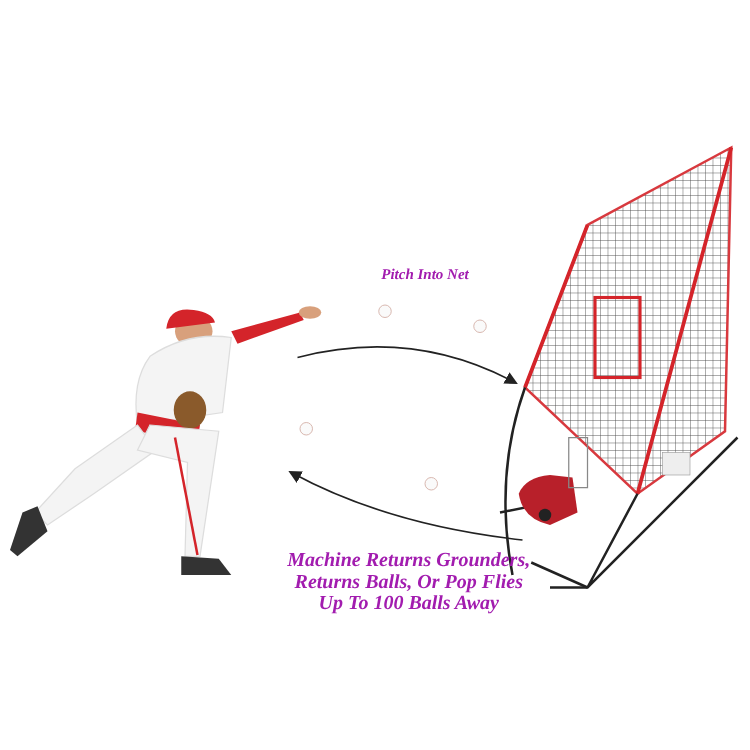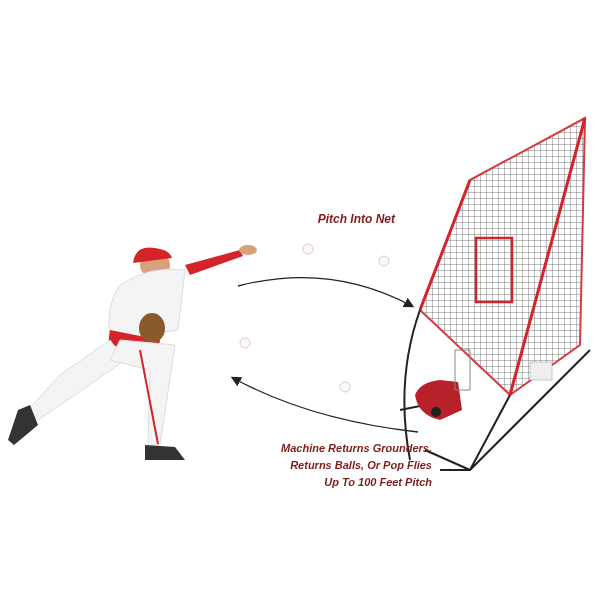--- a/index.html
+++ b/index.html
@@ -1,20 +1,20 @@
 <!DOCTYPE html>
 <html><head>
 <meta charset="utf-8">
 <style>
   html, body { margin:0; padding:0; background:#ffffff; }
   body { width:600px; height:600px; position:relative; overflow:hidden; font-family:"DejaVu Sans", sans-serif; }
   .stage { position:absolute; left:0; top:0; width:600px; height:600px; }
-  .caption { position:absolute; font-weight:bold; font-style:italic; color:#7f1d1d; text-align:right; font-family:Liberation Sans, sans-serif; }
+  .caption { position:absolute; font-weight:bold; font-style:italic; color:#a21caf; text-align:center; font-family:Liberation Serif, serif; }
   .cap1 { left:285px; top:212px; width:110px; font-size:12px; }
-  .cap2 { left:222px; top:440px; width:210px; font-size:11px; line-height:17px; }
+  .cap2 { left:222px; top:440px; width:210px; font-size:16px; line-height:17px; }
   .cap2 span { display:block; }
   svg { position:absolute; left:0; top:0; }
 </style>
 </head>
 <body>
 
 <div class="stage">
 
   <svg width="600" height="600" viewBox="0 0 600 600">
     <defs>
@@ -73,15 +73,15 @@
       <circle cx="436" cy="412" r="5" fill="#222"></circle>
       <path d="M455,350 L470,350 L470,390 L455,390 z" fill="none" stroke="#888" stroke-width="1"></path>
     </g>
   </svg>
 
   <div class="caption cap1">Pitch Into Net</div>
 
   <div class="caption cap2">
     <span>Machine Returns Grounders,</span>
     <span>Returns Balls, Or Pop Flies</span>
-    <span>Up To 100 Feet Pitch</span>
+    <span>Up To 100 Balls Away</span>
   </div>
 </div>
 
 </body></html>

